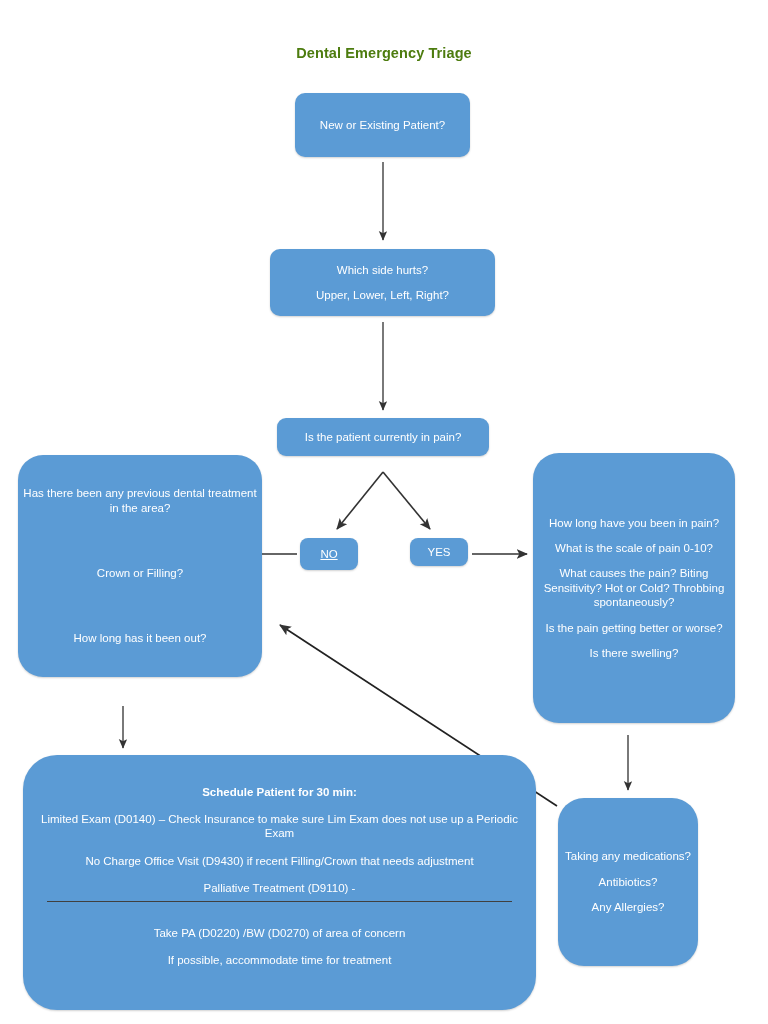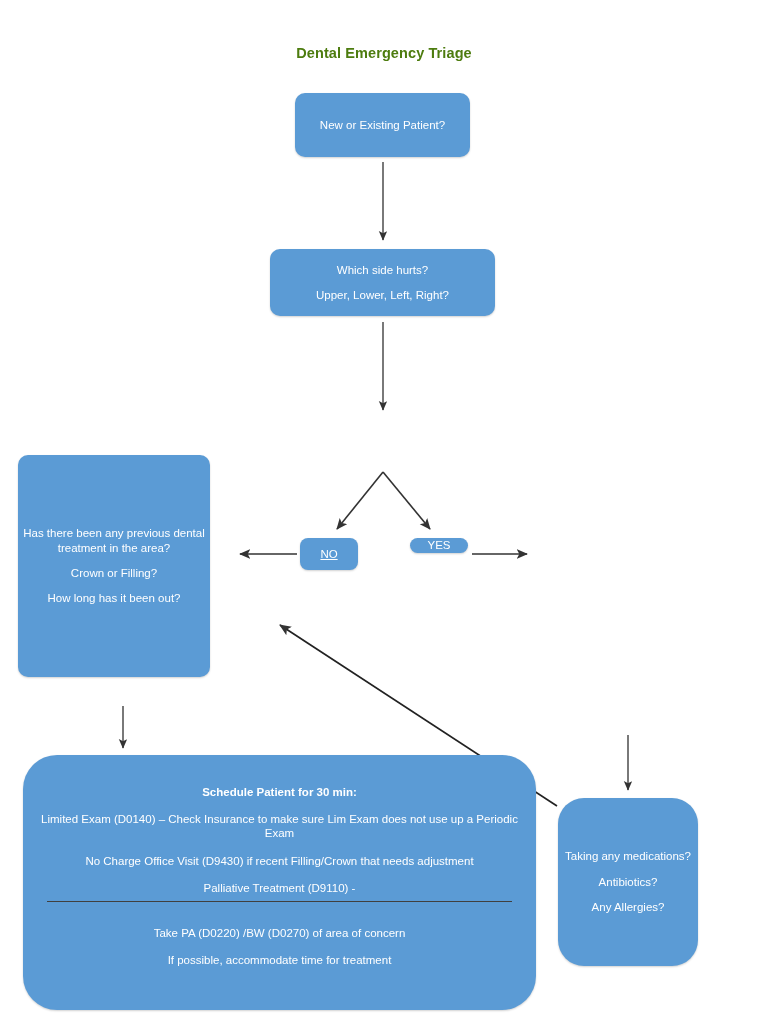--- a/index.html
+++ b/index.html
@@ -61,22 +61,22 @@
   }
   .node p.after-rule {
     margin-top: 11px;
   }
 
   
   #node-new-existing   { left: 295px; top: 93px;  width: 175px; height: 64px;  border-radius: 10px; }
   #node-which-side     { left: 270px; top: 249px; width: 225px; height: 67px;  border-radius: 10px; }
   #node-in-pain        { left: 277px; top: 418px; width: 212px; height: 38px;  border-radius: 9px;  }
   #node-no             { left: 300px; top: 538px; width: 58px;  height: 32px;  border-radius: 8px; text-decoration: underline;  }
-  #node-yes            { left: 410px; top: 538px; width: 58px;  height: 15px;  border-radius: 8px;  }
-  #node-previous-tx    { left: 18px;  top: 455px; width: 192px; height: 222px; border-radius: 10px; }
+  #node-yes            { left: 410px; top: 538px; width: 58px;  height: 28px;  border-radius: 8px;  }
+  #node-previous-tx    { left: 18px;  top: 455px; width: 244px; height: 222px; border-radius: 25px; gap: 40px; }
   #node-pain-detail    { left: 533px; top: 453px; width: 202px; height: 270px; border-radius: 26px; }
   #node-schedule       { left: 23px;  top: 755px; width: 513px; height: 255px; border-radius: 34px; font-size: 11.5px; }
   #node-medications    { left: 558px; top: 798px; width: 140px; height: 168px; border-radius: 26px; }
 
   #node-schedule p { margin-bottom: 13px; }
 
   
   #connectors {
     position: absolute;
     left: 0; top: 0;
@@ -120,35 +120,45 @@
 
   <div class="node" id="node-new-existing">
     <p>New or Existing Patient?</p>
   </div>
 
   <div class="node" id="node-which-side">
     <p>Which side hurts?</p>
     <p>Upper, Lower, Left, Right?</p>
   </div>
 
+  <div class="node" id="node-in-pain">
+    <p>Is the patient currently in pain?</p>
+  </div>
 
   <div class="node" id="node-no">
     <p>NO</p>
   </div>
 
   <div class="node" id="node-yes">
     <p>YES</p>
   </div>
 
   <div class="node" id="node-previous-tx">
     <p>Has there been any previous dental treatment in the area?</p>
     <p>Crown or Filling?</p>
     <p>How long has it been out?</p>
   </div>
 
+  <div class="node" id="node-pain-detail">
+    <p>How long have you been in pain?</p>
+    <p>What is the scale of pain 0-10?</p>
+    <p>What causes the pain? Biting Sensitivity? Hot or Cold? Throbbing spontaneously?</p>
+    <p>Is the pain getting better or worse?</p>
+    <p>Is there swelling?</p>
+  </div>
 
   <div class="node" id="node-schedule">
     <p class="bold">Schedule Patient for 30 min:</p>
     <p>Limited Exam (D0140) – Check Insurance to make sure Lim Exam does not use up a Periodic Exam</p>
     <p>No Charge Office Visit (D9430) if recent Filling/Crown that needs adjustment</p>
     <p class="rule">Palliative Treatment (D9110) -</p>
     <p class="after-rule">Take PA (D0220) /BW (D0270) of area of concern</p>
     <p>If possible, accommodate time for treatment</p>
   </div>
 

